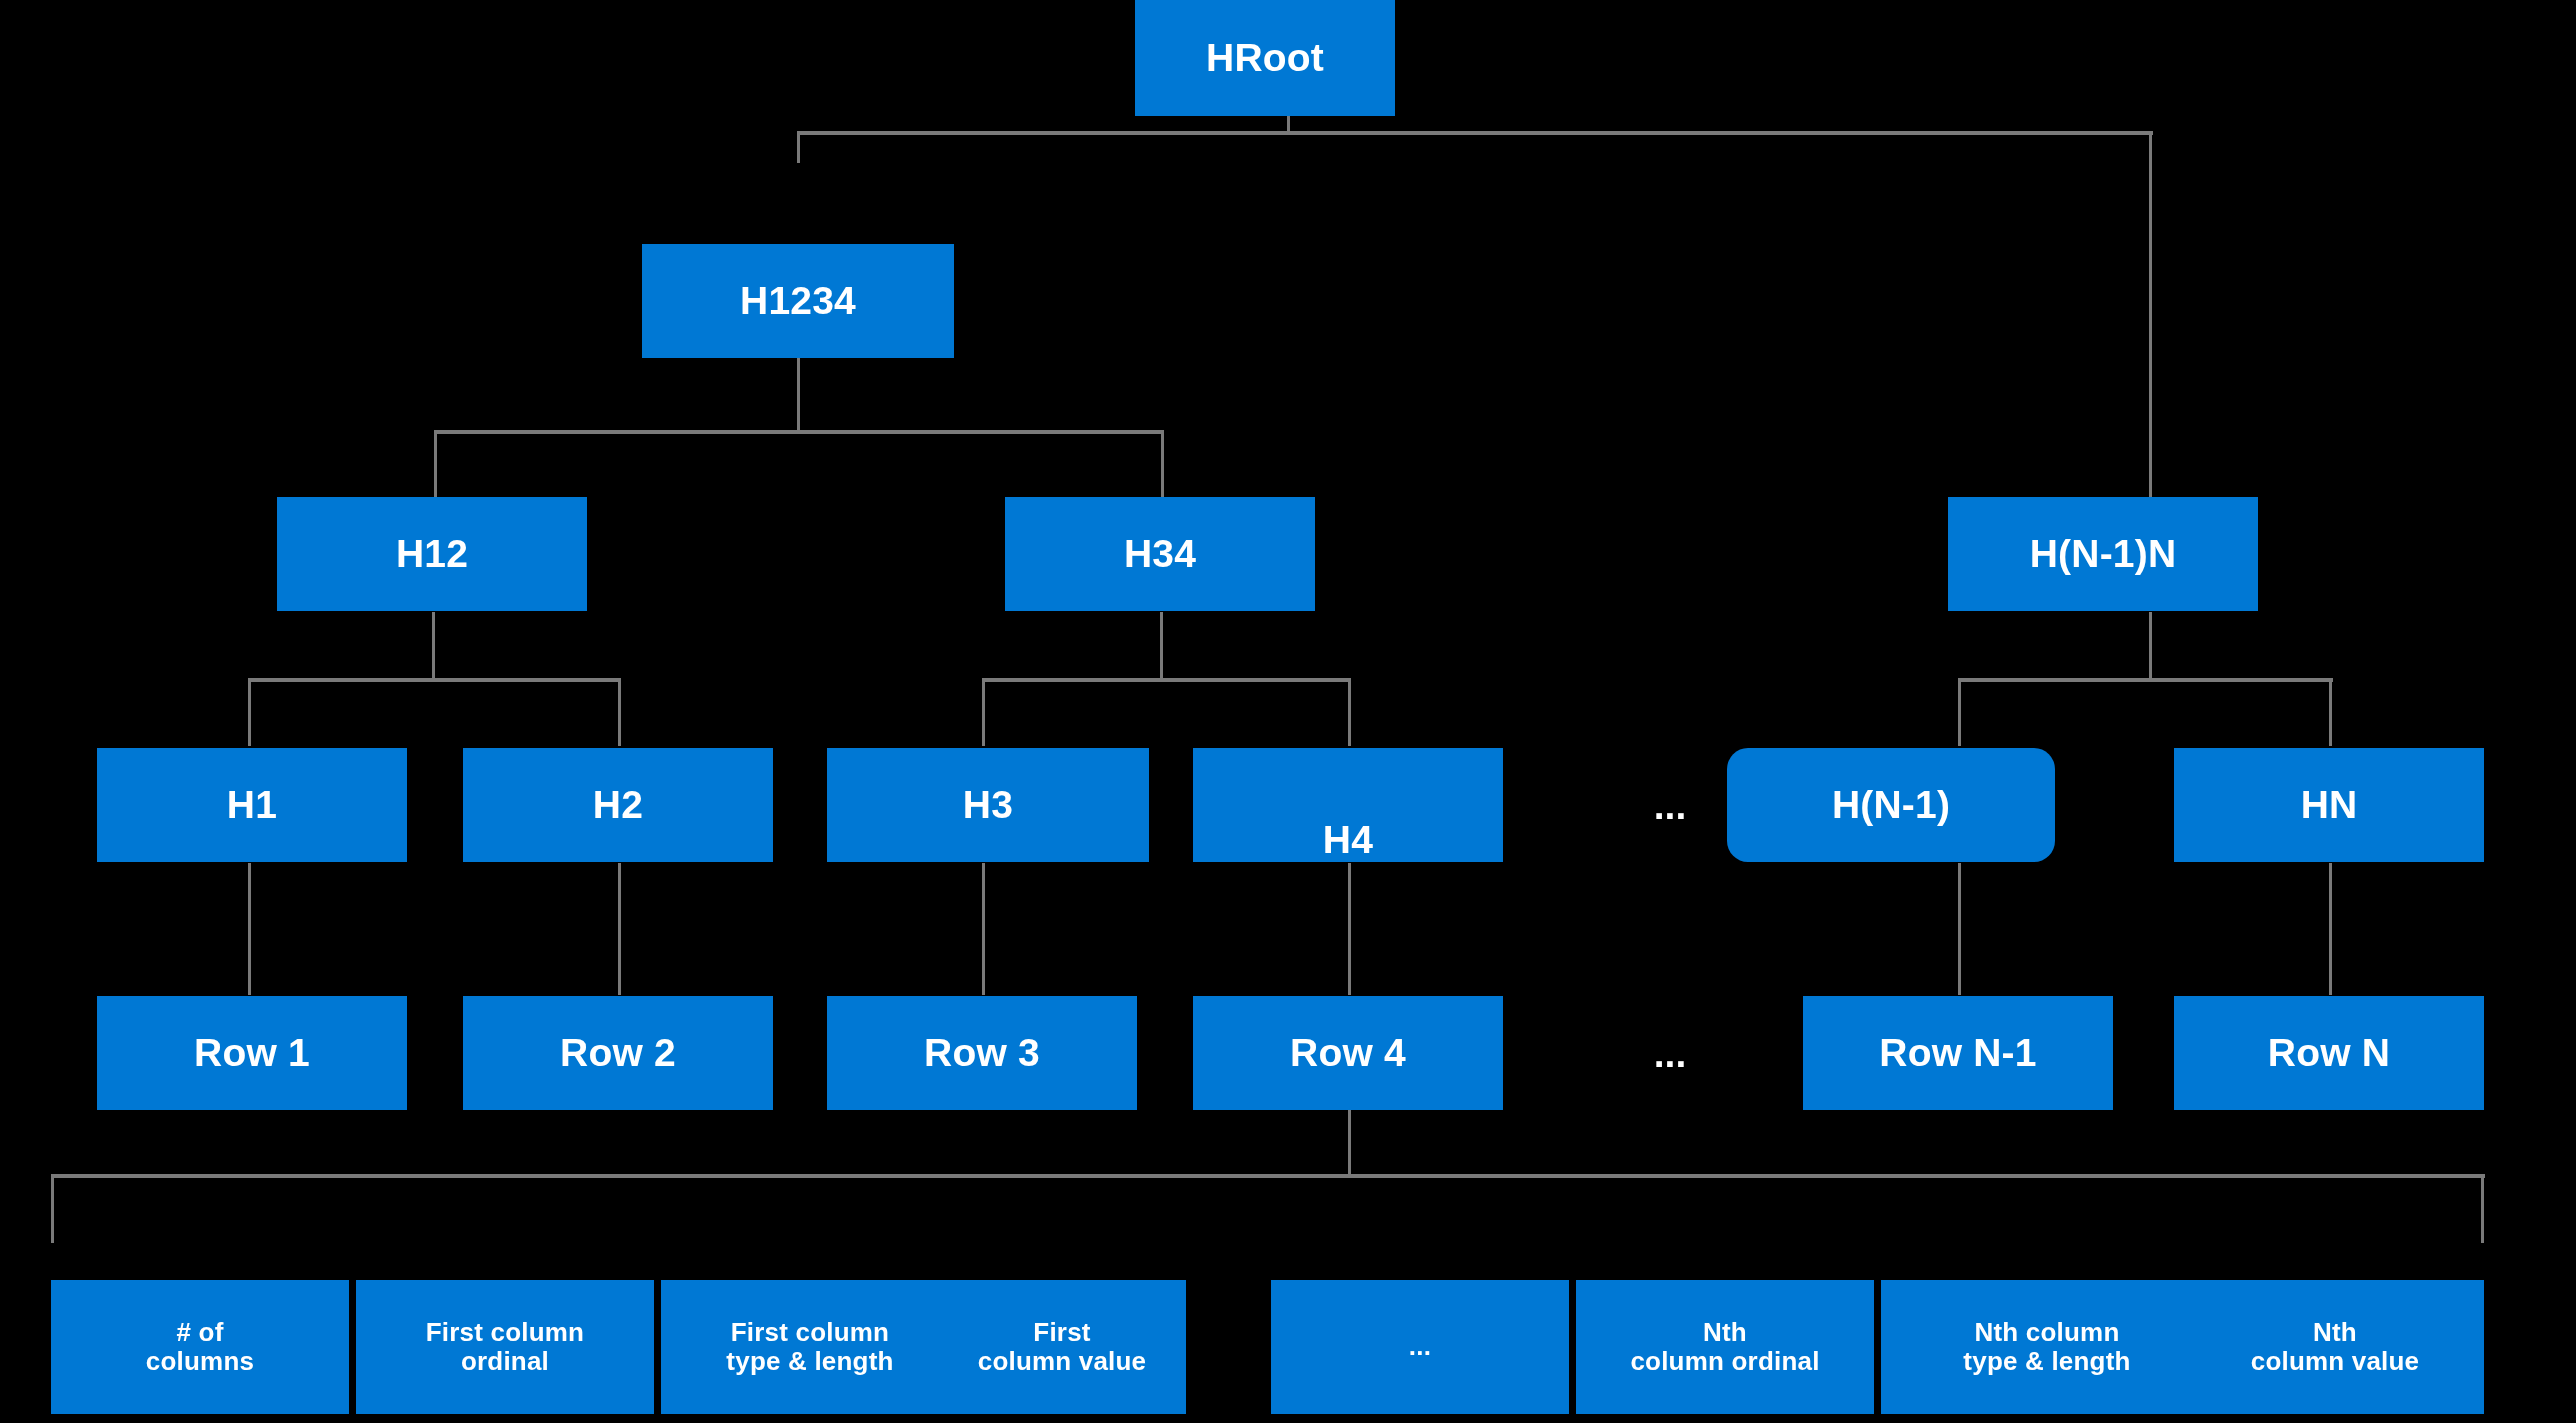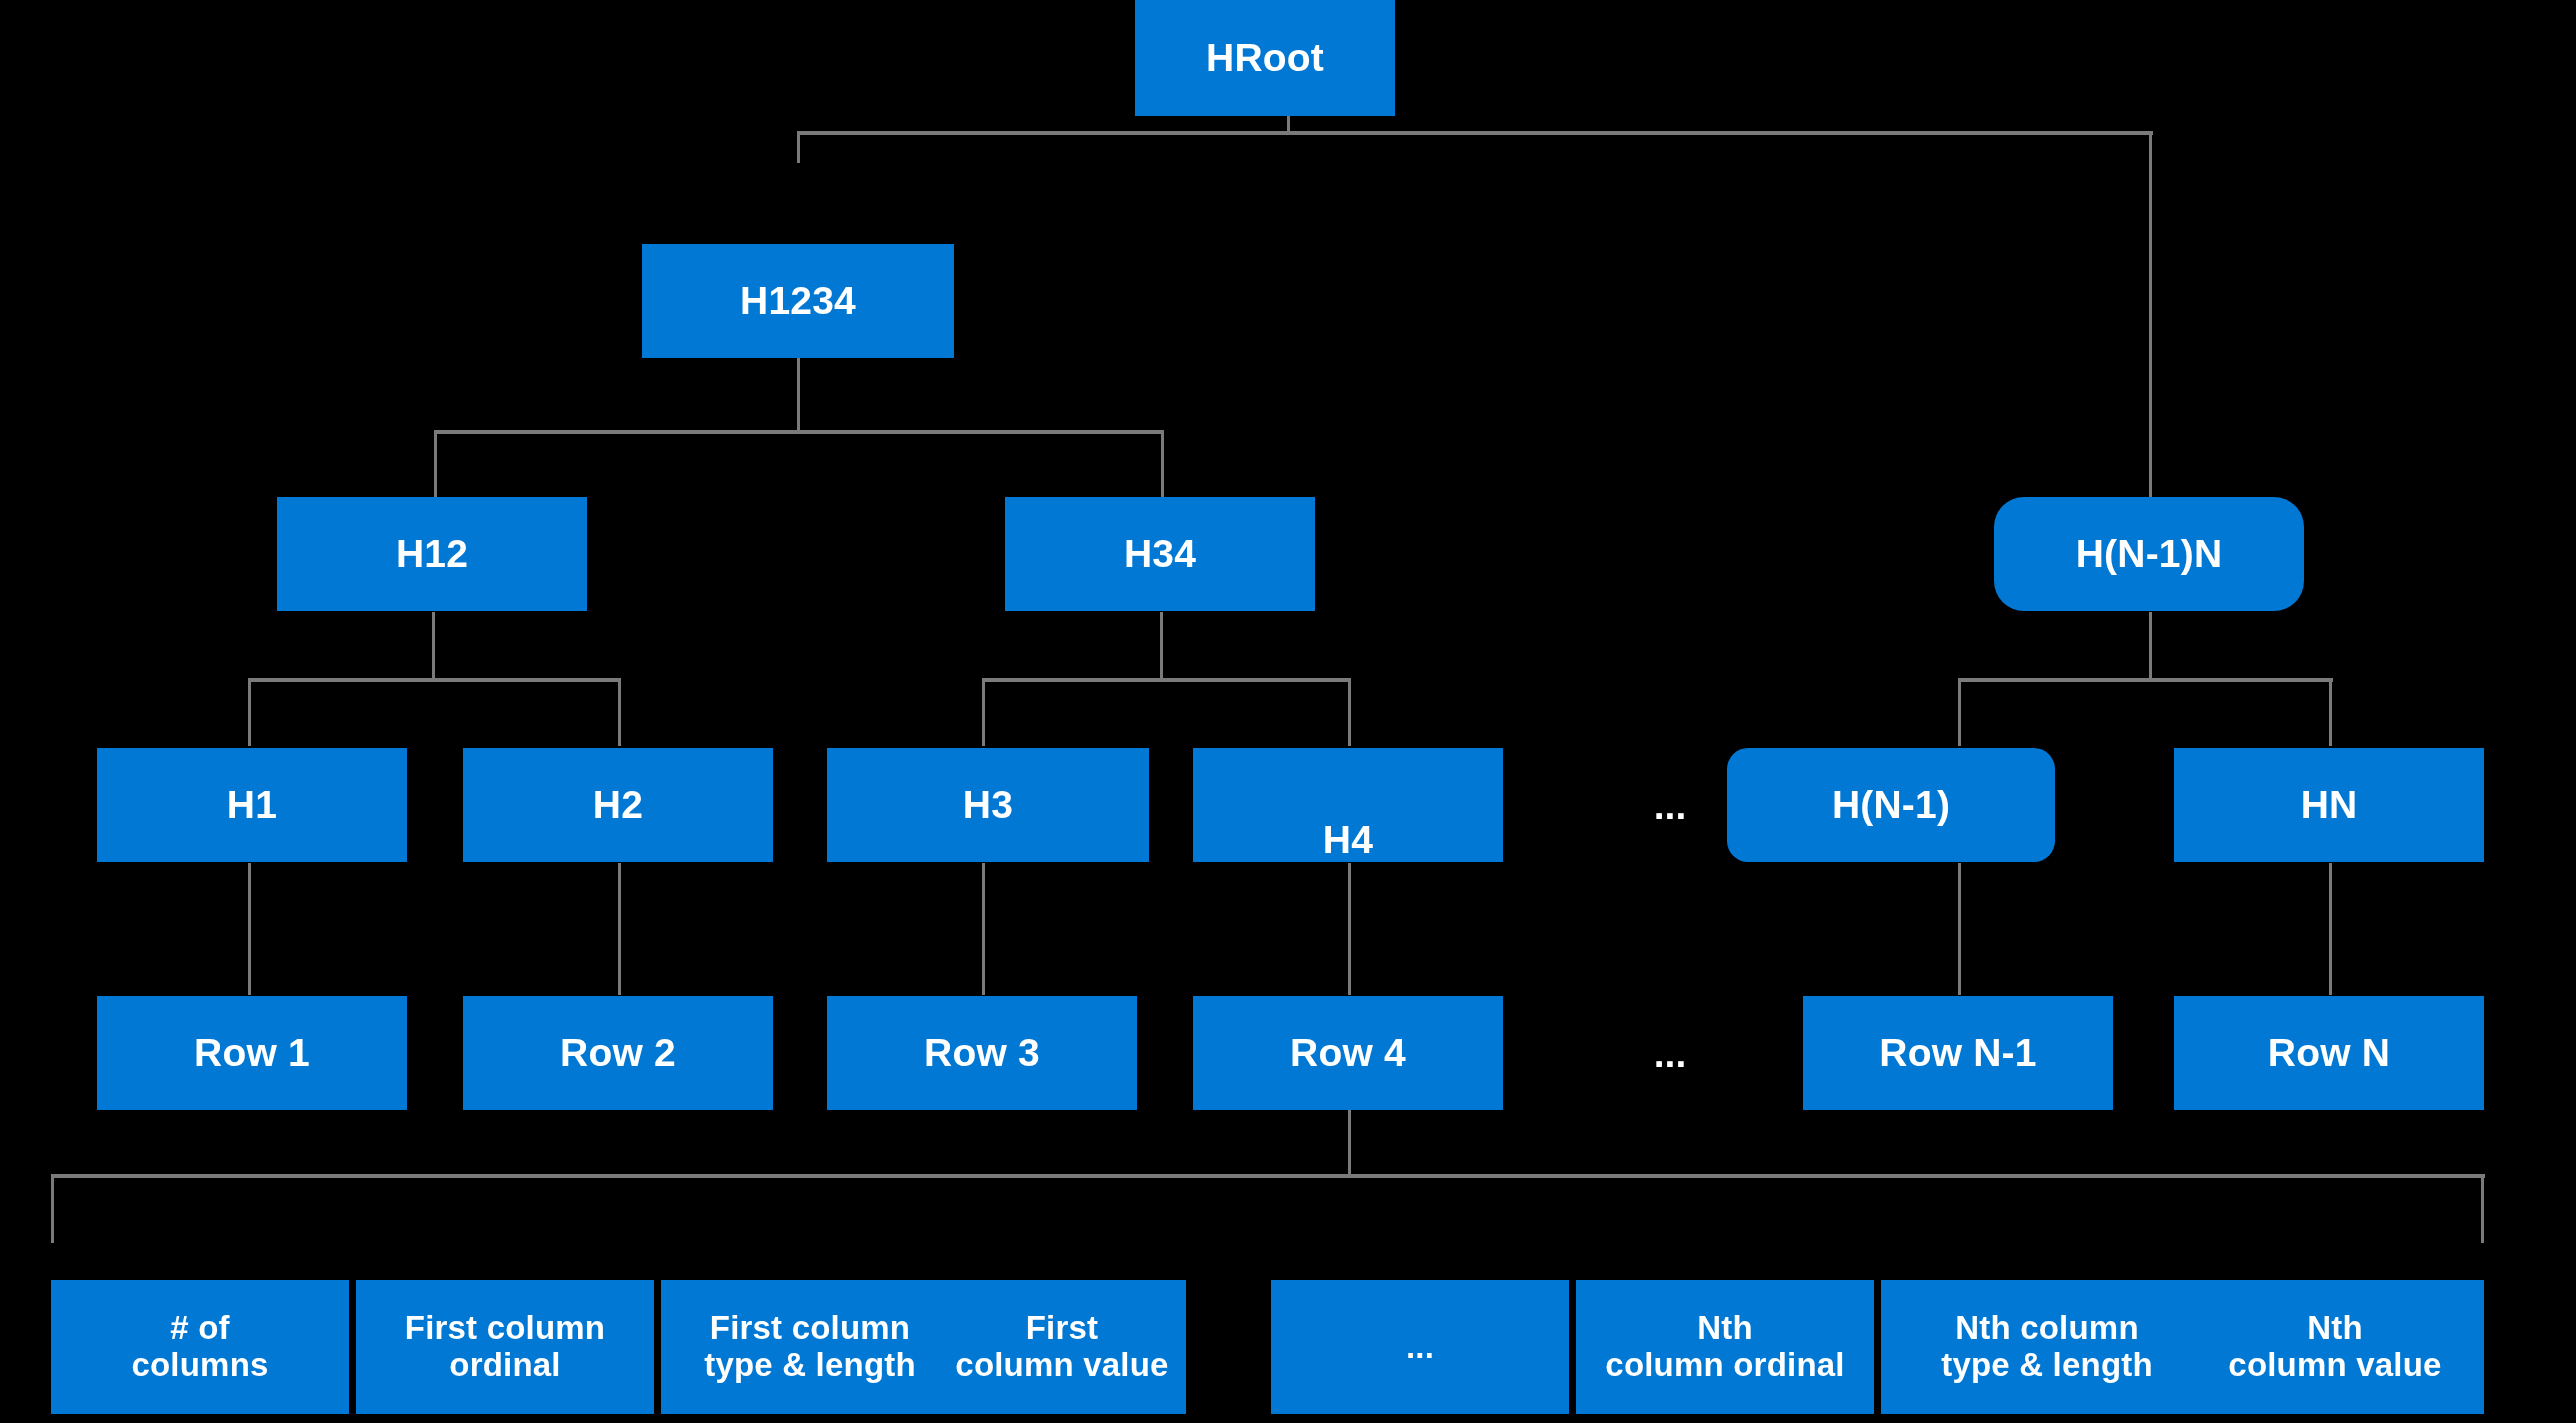--- a/index.html
+++ b/index.html
@@ -24,21 +24,21 @@
     display: flex;
     align-items: center;
     justify-content: center;
     text-align: center;
     font-weight: 700;
     line-height: 1.12;
     box-sizing: border-box;
     letter-spacing: 0.2px;
   }
   .node.big   { font-size: 39px; }
-  .node.cell  { font-size: 33px; padding: 3.4px 5.1px; }
+  .node.cell  { font-size: 26px; padding: 3.4px 5.1px; }
   .ellipsis {
     position: absolute;
     color: #FFFFFF;
     font-weight: 700;
     font-size: 39px;
     display: flex;
     align-items: center;
     justify-content: center;
     line-height: 1;
   }
@@ -103,21 +103,21 @@
   <div class="node big" style="left:642px; top:244px; width:312px; height:114px;">
     <span>H1234</span>
   </div>
 
   <div class="node big" style="left:277px; top:497px; width:310px; height:114px;">
     <span>H12</span>
   </div>
   <div class="node big" style="left:1005px; top:497px; width:310px; height:114px;">
     <span>H34</span>
   </div>
-  <div class="node big" style="left:1994px; top:497px; width:310px; height:114px;border-radius:30px;">
+  <div class="node big" style="left:1948px; top:497px; width:310px; height:114px;">
     <span>H(N-1)N</span>
   </div>
 
   <div class="node big" style="left:97px; top:748px; width:310px; height:114px;">
     <span>H1</span>
   </div>
   <div class="node big" style="left:463px; top:748px; width:310px; height:114px;">
     <span>H2</span>
   </div>
   <div class="node big" style="left:827px; top:748px; width:322px; height:114px;">

